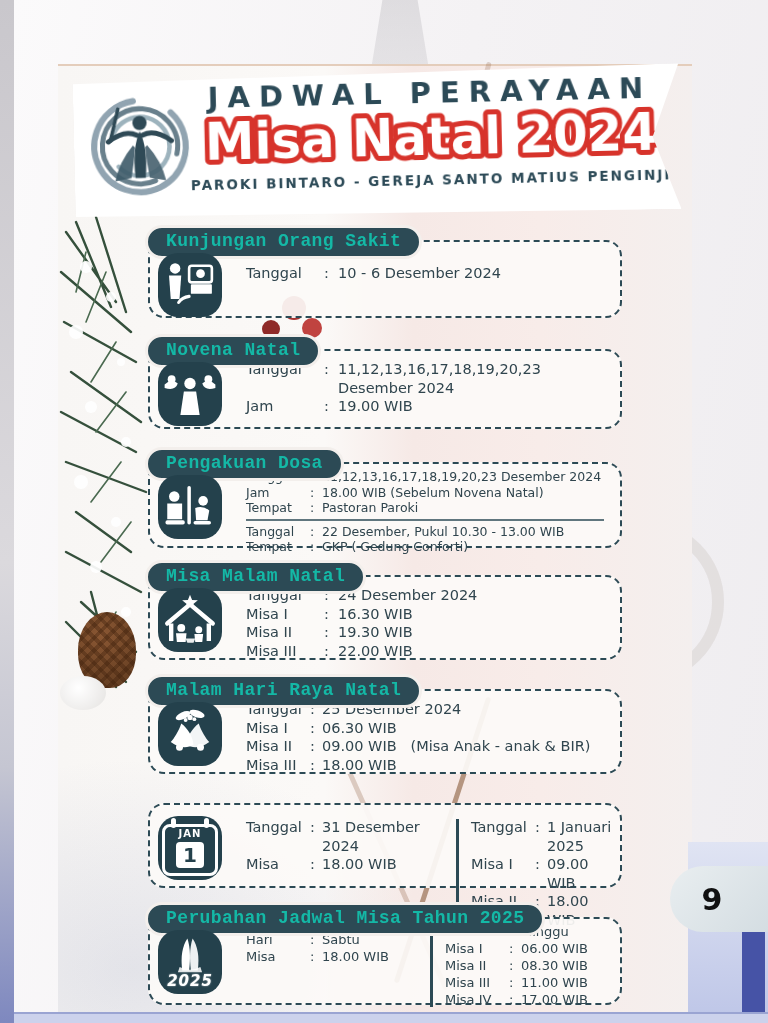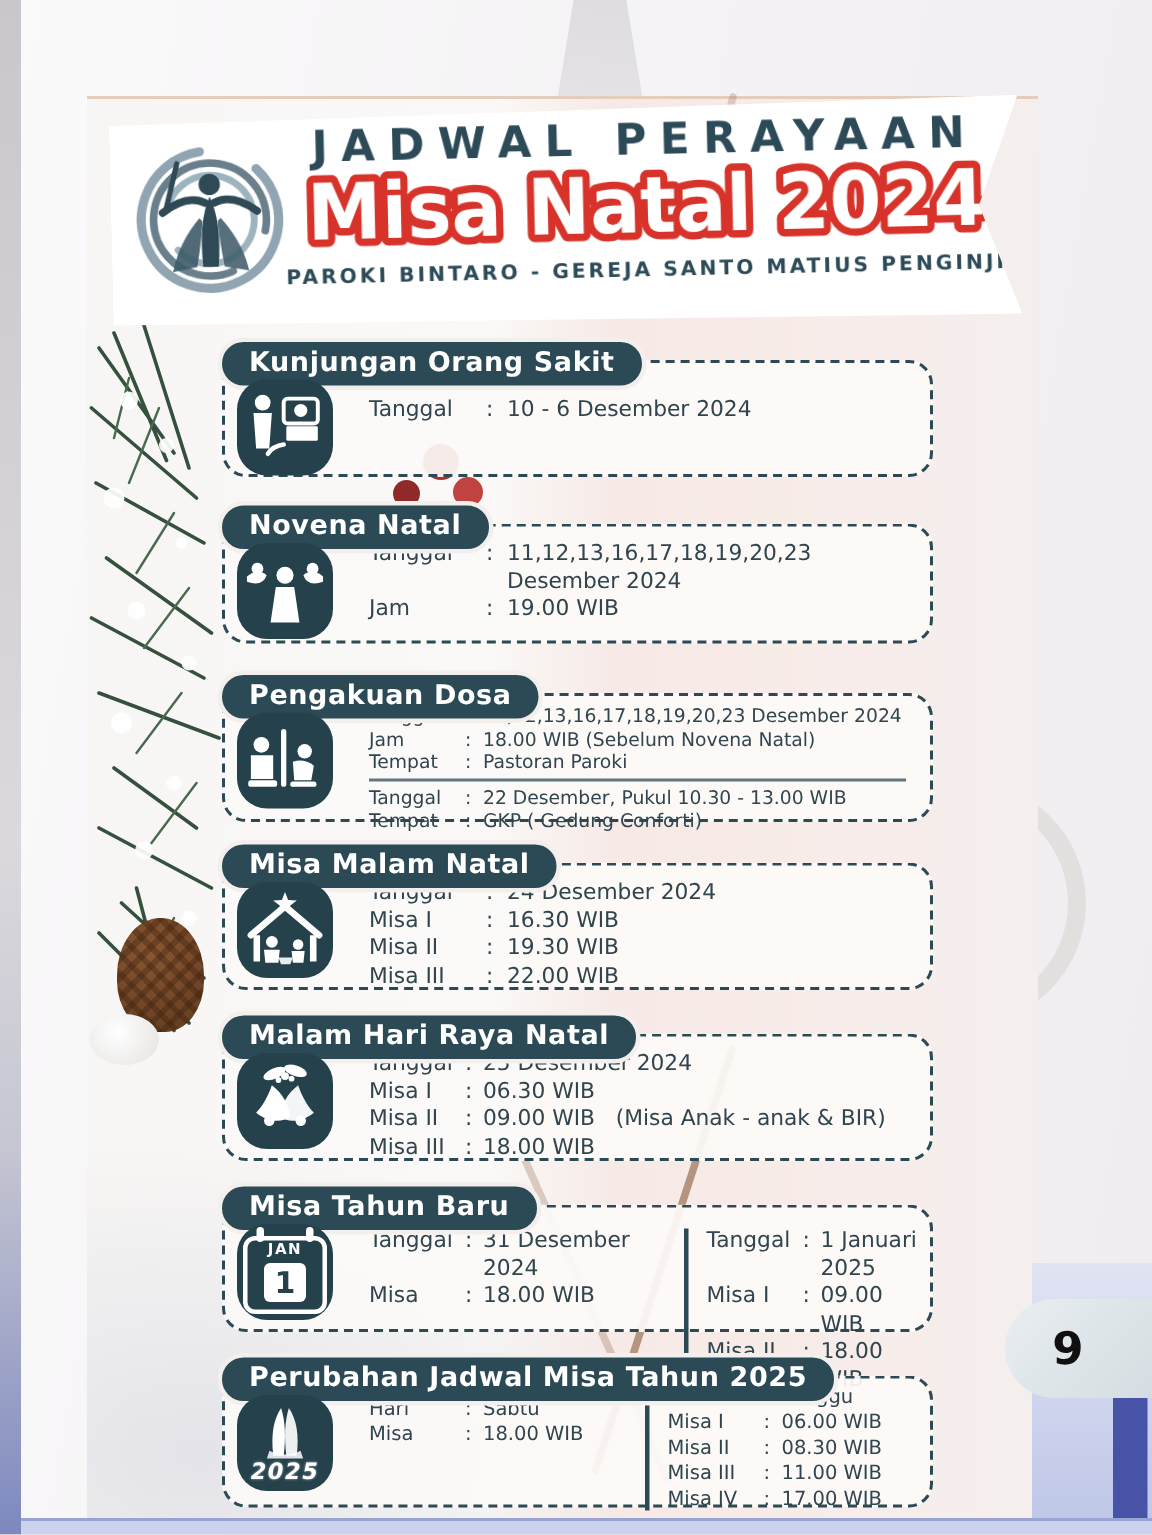--- a/index.html
+++ b/index.html
@@ -48,23 +48,23 @@
     filter:drop-shadow(0 2px 3px rgba(70,60,60,.18));}
   .banner-logo{position:absolute;left:6px;top:11px;width:120px;height:120px;}
   .banner-text{position:absolute;left:116px;top:7px;width:482px;text-align:center;}
   .eyebrow{font-size:29px;font-weight:bold;letter-spacing:9px;color:#2c4a57;white-space:nowrap;}
   .main-title-svg{display:block;margin:-4px auto 0;}
   .subtitle{font-size:13.5px;font-weight:bold;letter-spacing:2px;color:#2c4a57;white-space:nowrap;margin-top:0px;}
   
   .card{position:absolute;left:148px;width:474px;z-index:2;
     background:rgba(252,250,248,.93);
     border:2px dashed #2c4a55;border-radius:16px;box-sizing:border-box;}
-  .pill{position:absolute;top:-17px;left:-5px;background:#2c4a55;color:#ffffff;
+  .pill{position:absolute;top:-17px;left:-5px;background:#2c4a55;color:#14b8a6;
     border:3px solid #f3efec;border-radius:999px;padding:3px 18px 5px;
-    font-size:18px;font-weight:bold;letter-spacing:.4px;white-space:nowrap;}
+    font-size:18px;font-weight:bold;letter-spacing:.4px;white-space:nowrap;font-family:Liberation Mono, monospace;}
   .icon-box{position:absolute;left:8px;top:11px;width:64px;height:64px;background:#24414c;
     border-radius:20px;display:flex;flex-direction:column;align-items:center;justify-content:center;}
   .rows{margin-left:96px;padding:9px 8px 6px 0;display:flex;flex-direction:column;}
   .rows.cols{flex-direction:row;}
   .group{display:flex;flex-direction:column;}
   .row{display:flex;align-items:baseline;font-weight:normal;color:#30454e;font-size:14.5px;line-height:1.28;}
   .lbl{width:78px;flex:0 0 auto;}
   .col{width:14px;flex:0 0 auto;}
   .val{flex:1;white-space:pre-wrap;}
   .hdiv{border-top:2px solid rgba(44,74,85,.75);margin:3px 8px 3px 0;}
@@ -357,21 +357,20 @@
         <div class="row">
           <span class="lbl">Misa III</span>
           <span class="col">:</span>
           <span class="val">18.00 WIB</span>
         </div>
       </div>
     </div>
 </div>
 
 <div class="card sec-5" style="top:803px;height:85px;">
-  <div class="pill">Misa Tahun Baru</div>
   <div class="icon-box">
     <div class="cal">
       <span class="cal-month">JAN</span>
       <span class="cal-day">1</span>
     </div>
   </div>
   <div class="rows cols">
       <div class="group">
         <div class="row">
           <span class="lbl">Tanggal</span>

